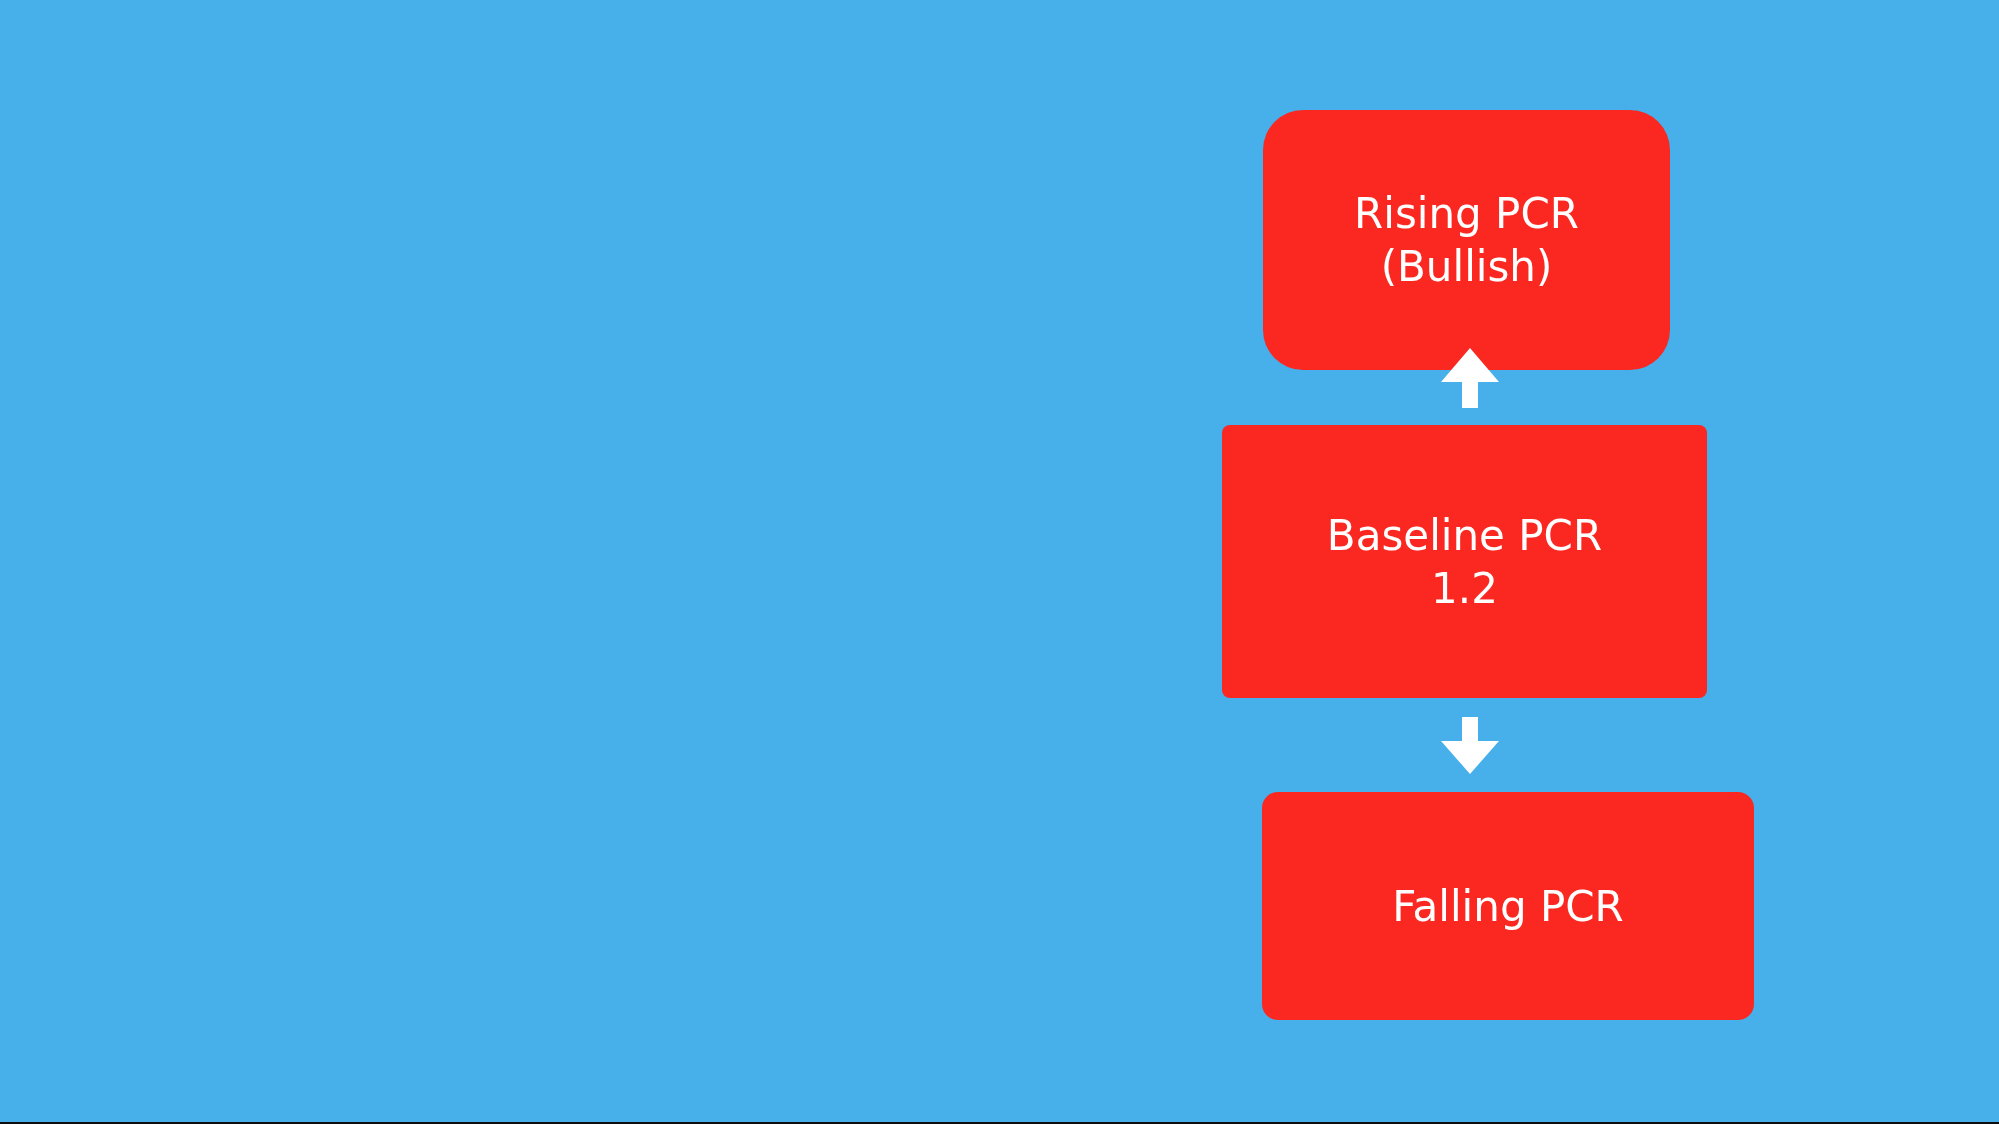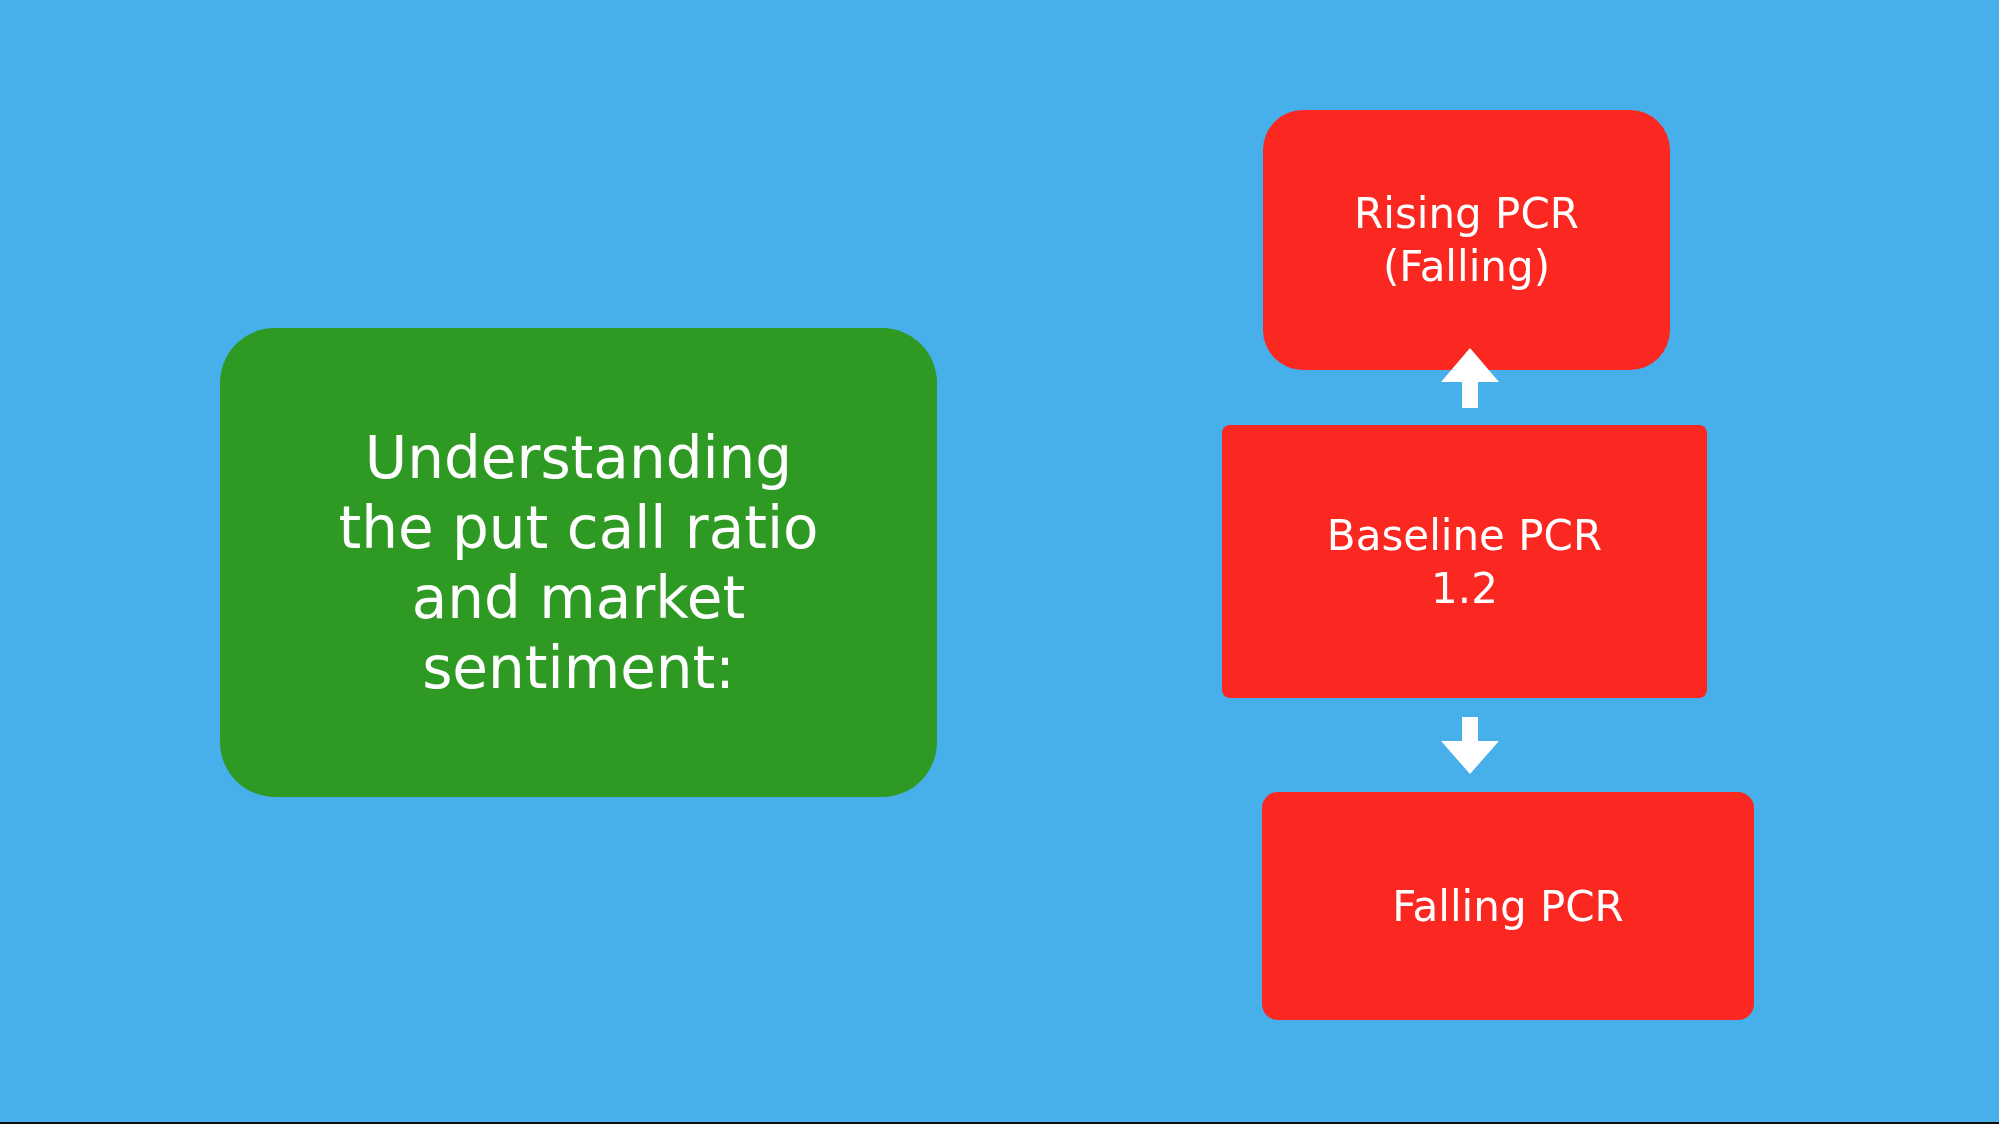--- a/index.html
+++ b/index.html
@@ -82,30 +82,24 @@
     width: 1999px;
     height: 2px;
     background: var(--bottom_edge, #0E0E0E);
   }
 </style>
 </head>
 <body>
 
 <div class="canvas">
 
-  <div class="card title-card">
-    <div>Understanding</div>
-    <div>the put call ratio</div>
-    <div>and market</div>
-    <div>sentiment:</div>
-  </div>
 
   <div class="card red-card rising-card">
     <div>Rising PCR</div>
-    <div>(Falling)</div>
+    <div>(Bullish)</div>
   </div>
 
   <svg class="arrow arrow-up" width="58" height="60" viewBox="0 0 58 60" xmlns="http://www.w3.org/2000/svg">
     <polygon points="29,0 58,34 37,34 37,60 21,60 21,34 0,34"></polygon>
   </svg>
 
   <div class="card red-card baseline-card">
     <div>Baseline PCR</div>
     <div>1.2</div>
   </div>

